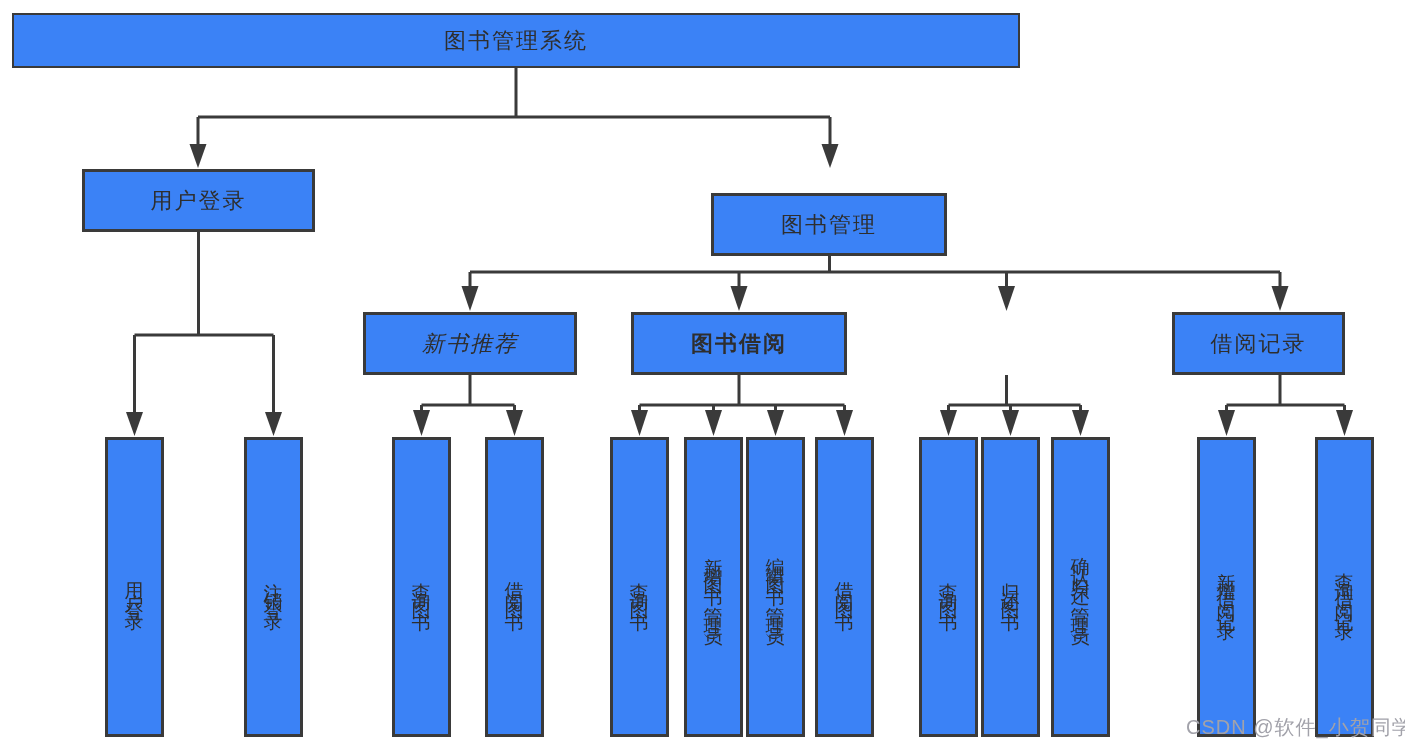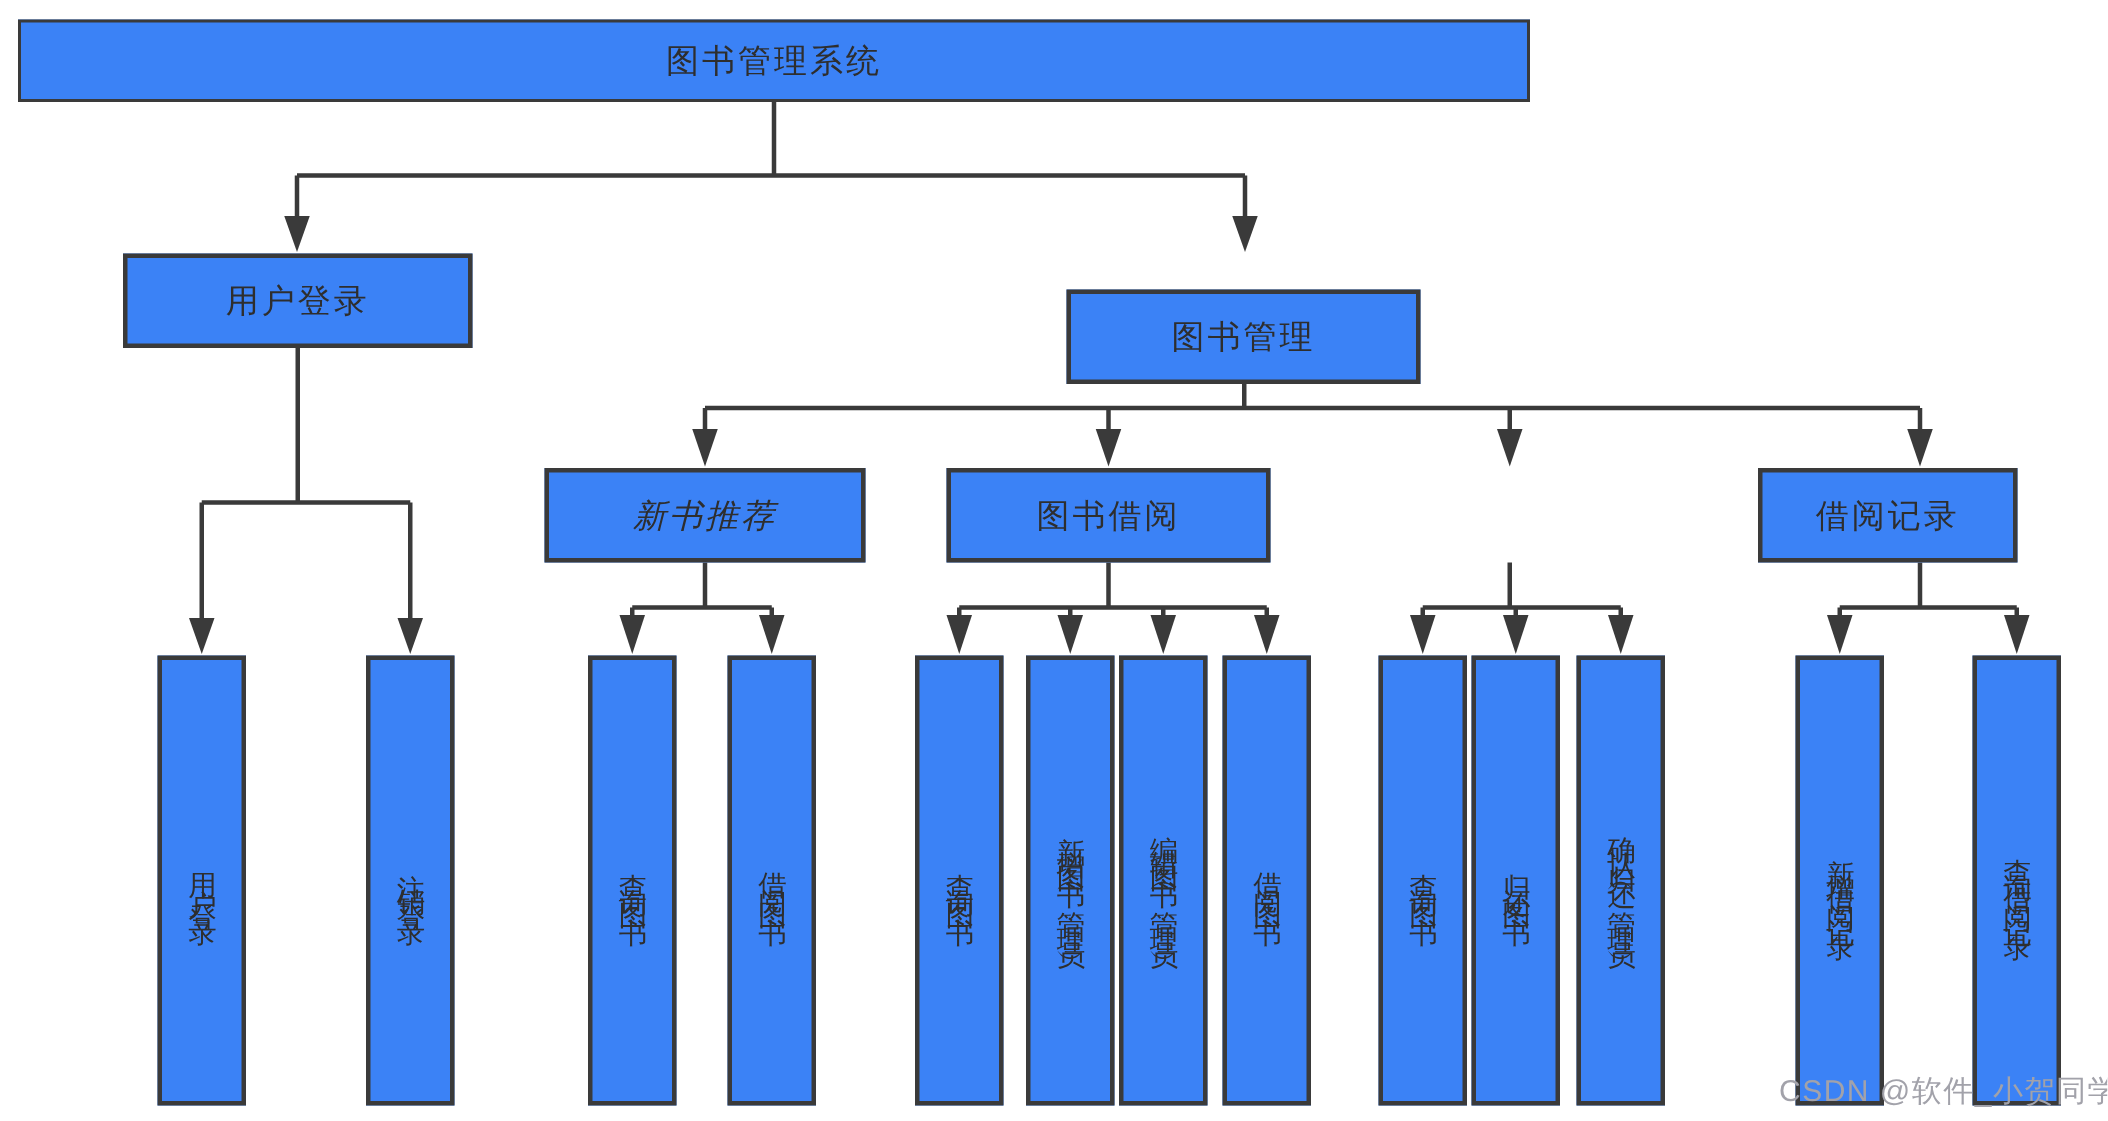--- a/index.html
+++ b/index.html
@@ -121,21 +121,21 @@
   <div class="node" style="left:82px; top:169px; width:233px; height:63px;">
     <span class="hlabel">用户登录</span>
   </div>
   <div class="node" style="left:711px; top:169px; width:236px; height:63px;margin-top:24px;">
     <span class="hlabel">图书管理</span>
   </div>
 
   <div class="node" style="left:363px; top:312px; width:214px; height:63px;font-style:italic;">
     <span class="hlabel">新书推荐</span>
   </div>
-  <div class="node" style="left:631px; top:312px; width:216px; height:63px;">
+  <div class="node" style="left:631px; top:312px; width:216px; height:63px;font-weight:bold;">
     <span class="hlabel">图书借阅</span>
   </div>
   <div class="node" style="left:1172px; top:312px; width:173px; height:63px;">
     <span class="hlabel">借阅记录</span>
   </div>
 
   <div class="node" style="left:105px; top:437px; width:59px; height:300px;">
     <span class="vlabel">用户登录</span>
   </div>
   <div class="node" style="left:244px; top:437px; width:59px; height:300px;">

